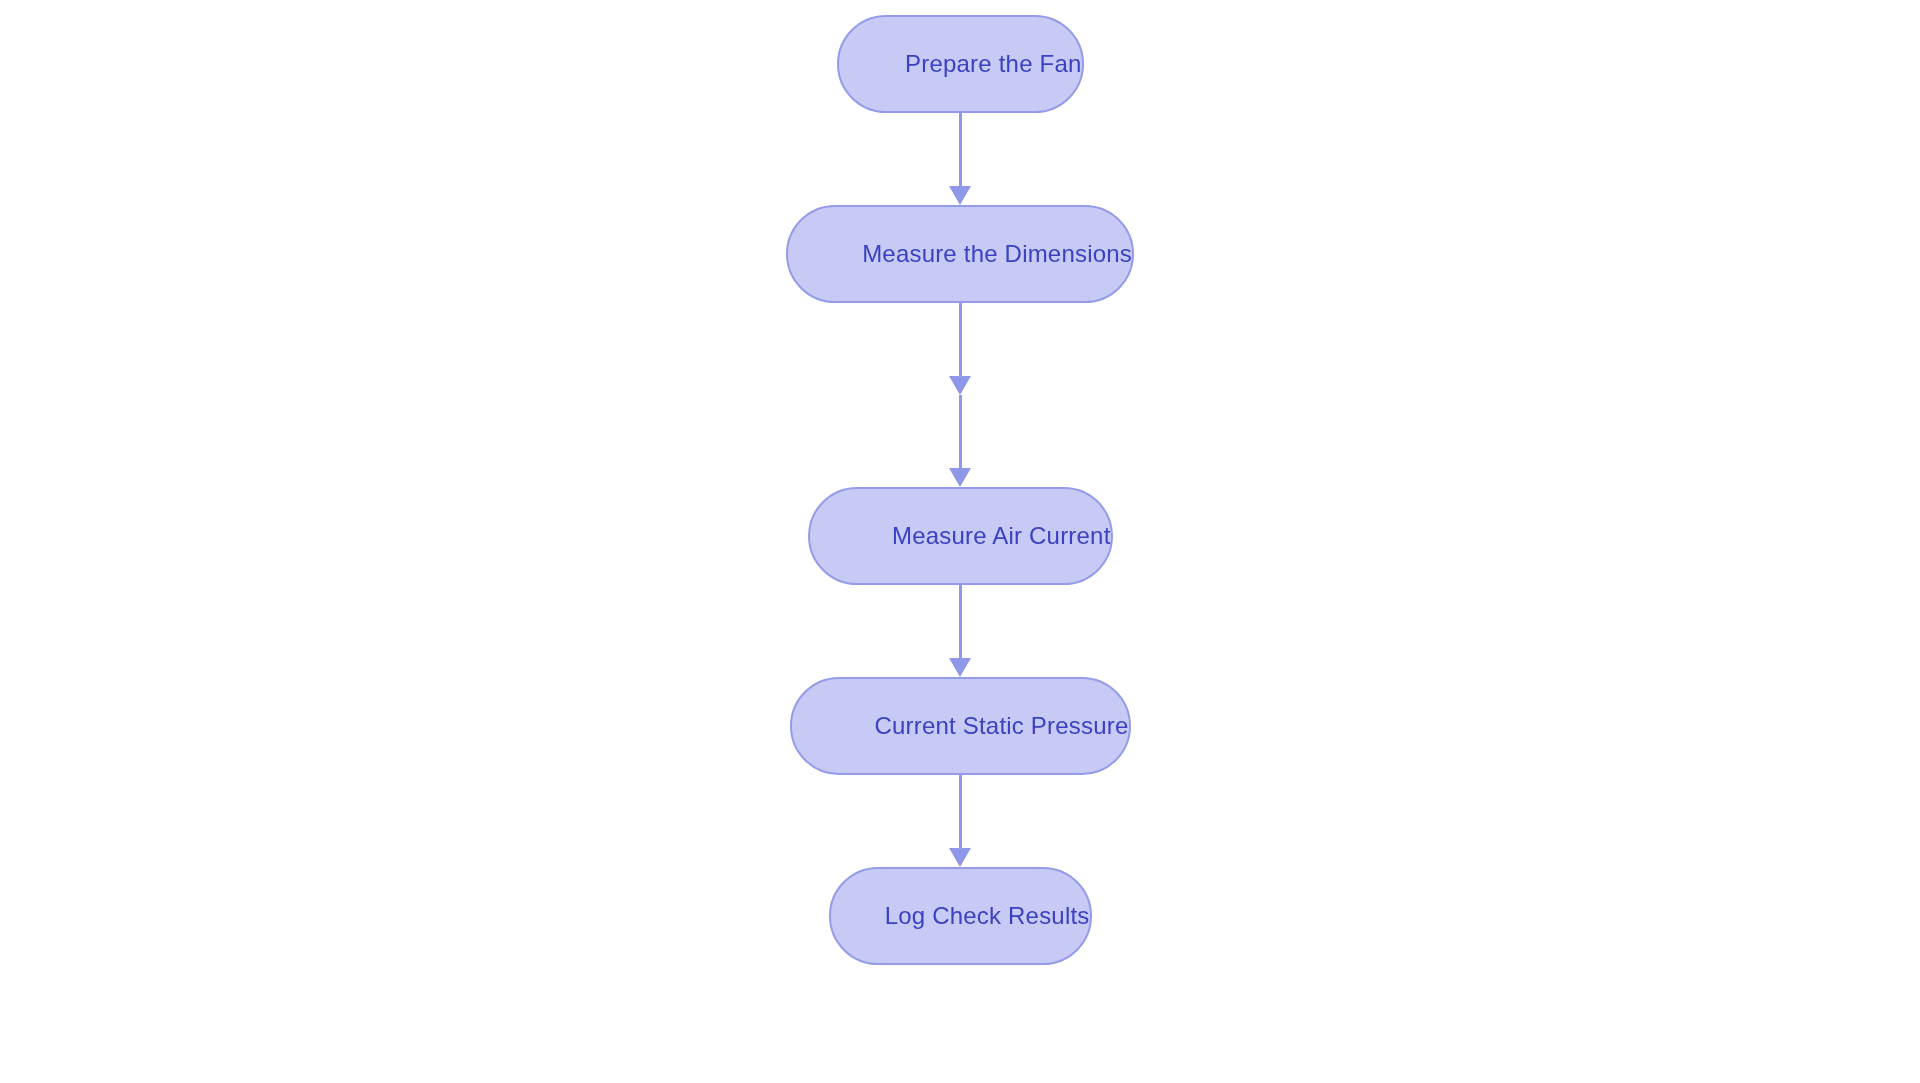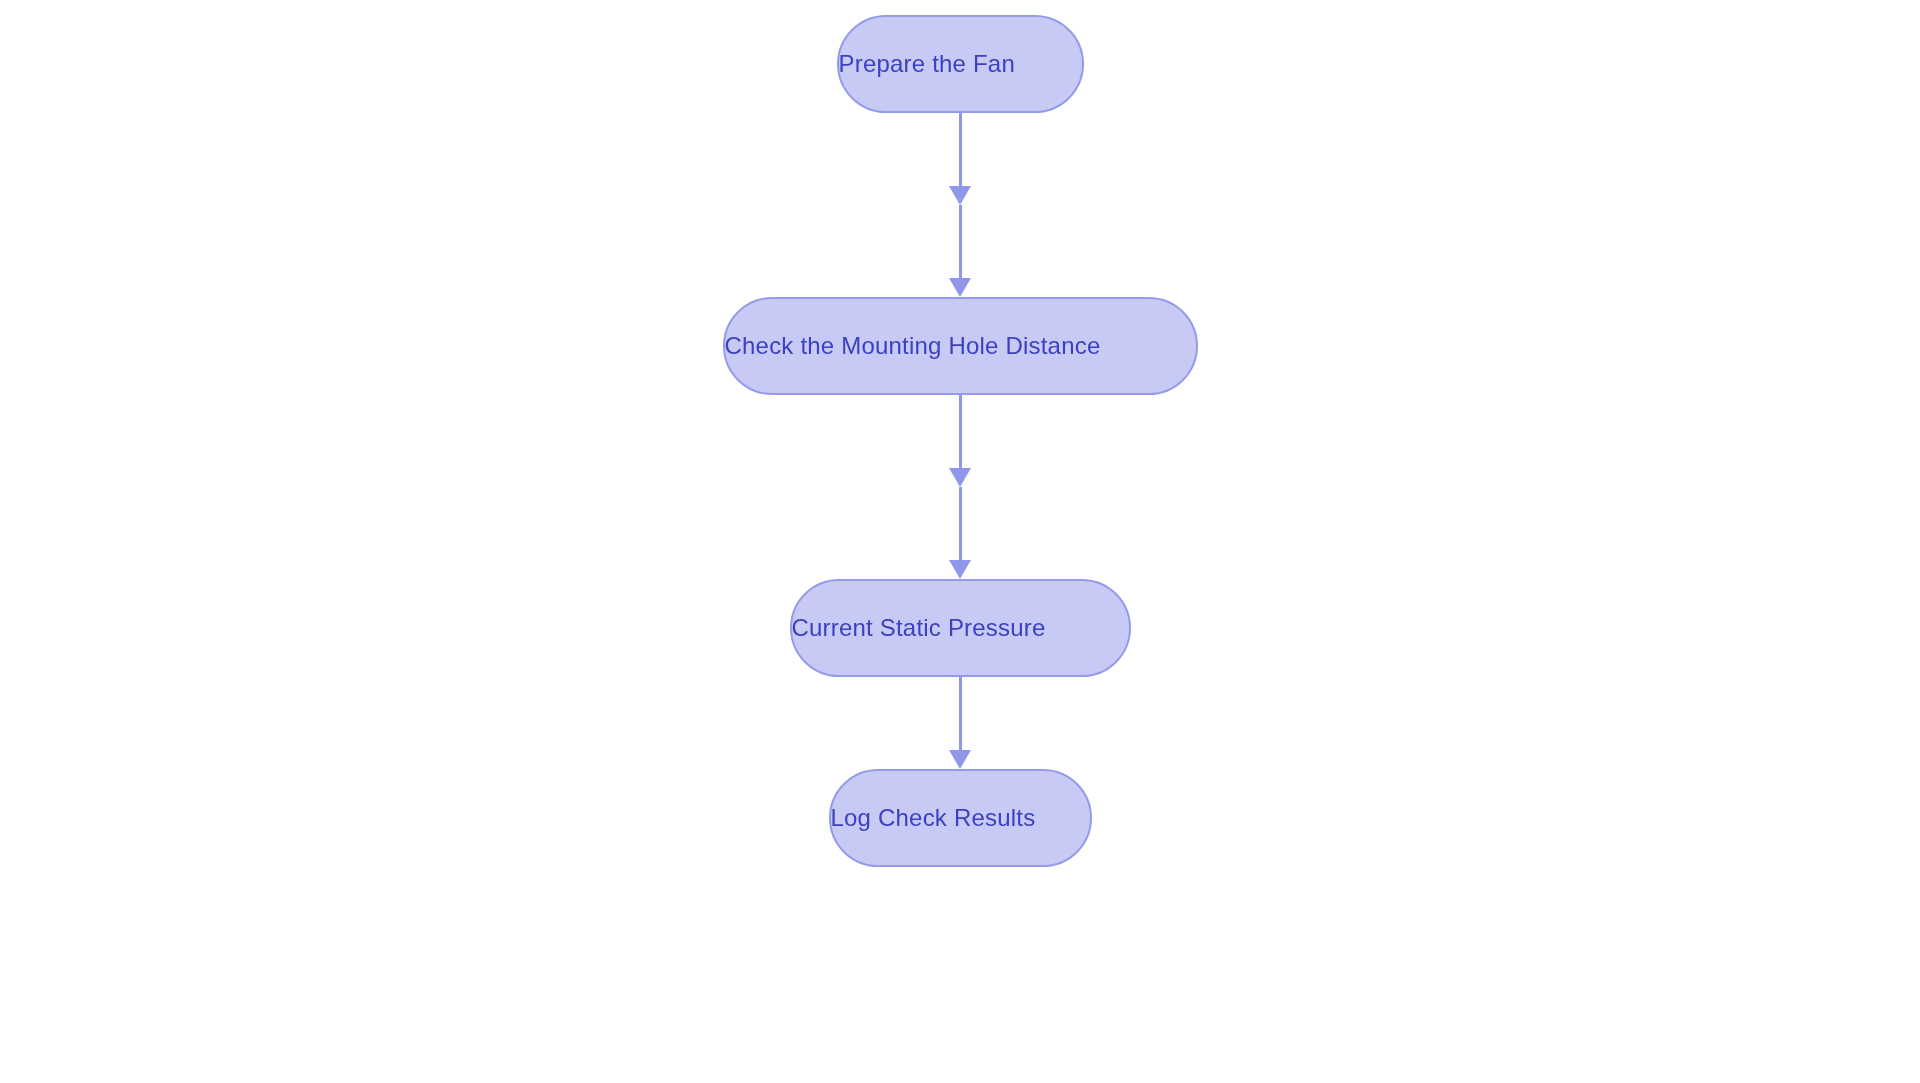--- a/index.html
+++ b/index.html
@@ -27,21 +27,21 @@
     box-sizing: border-box;
   }
   .node {
     height: 98px;
     box-sizing: border-box;
     background: var(--node-fill);
     border: 2px solid var(--node-border);
     border-radius: 50px;
     display: flex;
     align-items: center;
-    justify-content: flex-start;
+    justify-content: flex-end;
     color: var(--node-text);
     font-size: 24px;
     letter-spacing: 0.2px;
     flex: 0 0 auto;
   }
   .n1 { width: 247px; }
   .n2 { width: 348px; }
   .n3 { width: 475px; }
   .n4 { width: 305px; }
   .n5 { width: 341px; }
@@ -73,35 +73,38 @@
 
   <div class="node n1">
     <span>Prepare the Fan</span>
   </div>
 
   <div class="arrow">
     <div class="arrow-line"></div>
     <div class="arrowhead"></div>
   </div>
 
-
-  <div class="arrow">
-    <div class="arrow-line"></div>
-    <div class="arrowhead"></div>
-  </div>
-
-  <div class="node n3">
-    <span>Check the Mounting Hole Distance</span>
+  <div class="node n2">
+    <span>Measure the Dimensions</span>
   </div>
 
   <div class="arrow">
     <div class="arrow-line"></div>
     <div class="arrowhead"></div>
   </div>
 
+
+  <div class="arrow">
+    <div class="arrow-line"></div>
+    <div class="arrowhead"></div>
+  </div>
+
+  <div class="node n4">
+    <span>Measure Air Current</span>
+  </div>
 
   <div class="arrow">
     <div class="arrow-line"></div>
     <div class="arrowhead"></div>
   </div>
 
   <div class="node n5">
     <span>Current Static Pressure</span>
   </div>
 

